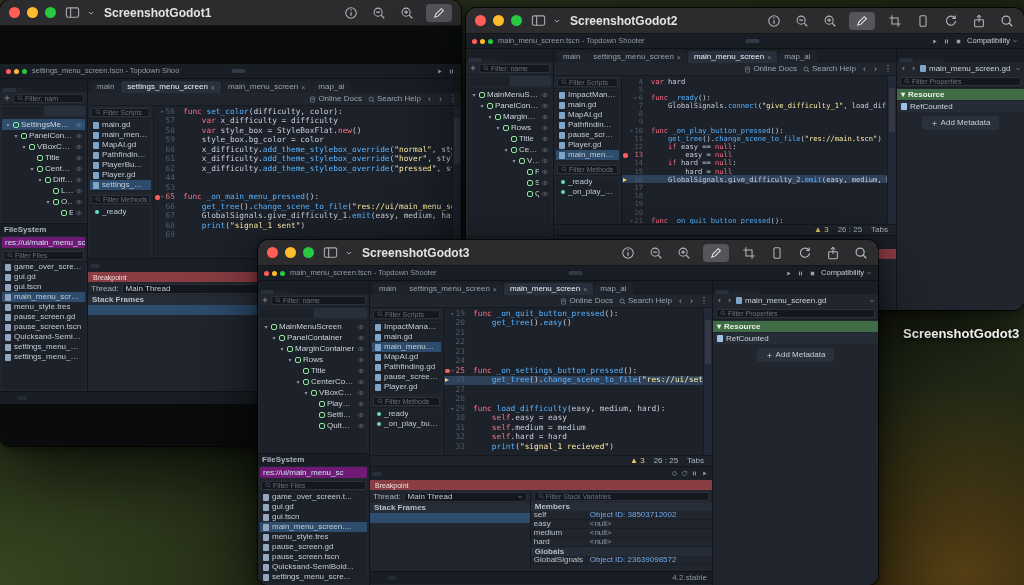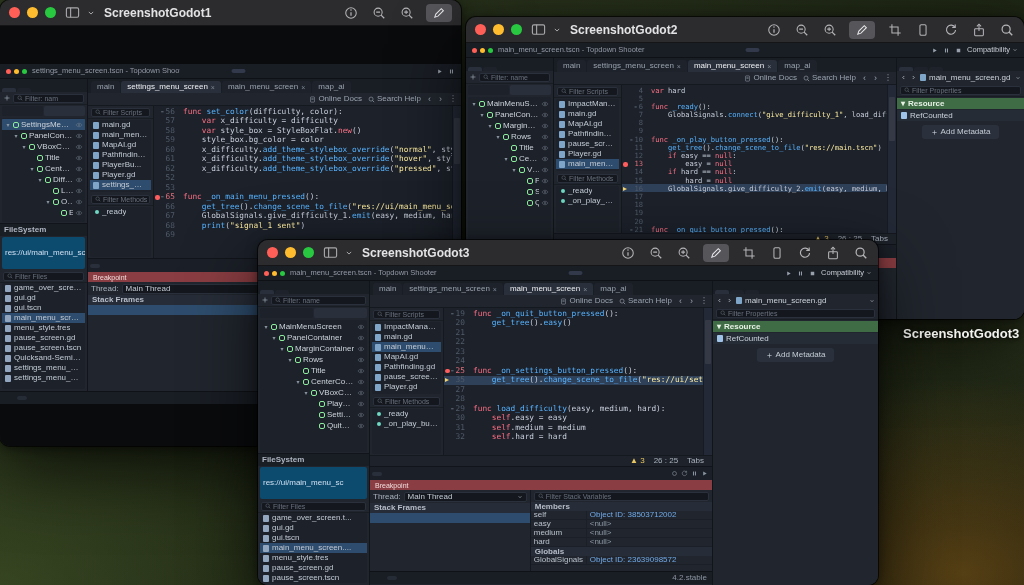--- a/index.html
+++ b/index.html
@@ -56,21 +56,21 @@
 .tree{min-height:0;overflow:hidden;background:#1d222a;margin:1px 2px;border-radius:2px;padding-top:1px}
 .trow{height:11px;display:flex;align-items:center;gap:2px;padding-right:2px;white-space:nowrap}
 .trow.selected{background:#2e4d6e}
 .tarr{width:6px;flex:none;color:#8a93a0;font-size:6px;text-align:center}
 .trow.exp .tarr::before{content:"▾"}
 .nico{width:6px;height:6px;flex:none;border:1.2px solid #8ced9d;border-radius:2px}
 .tlab{overflow:hidden;text-overflow:ellipsis;color:#cdd3db}
 .trow .eye{margin-left:auto;color:#767f8c;flex:none;width:8px;height:8px}
 .fsdock{display:flex;flex-direction:column;border-top:1px solid #11151b;min-height:0}
 .fstitle{flex:none;height:12px;background:#191d24;display:flex;align-items:center;padding:0 4px;color:#aeb5c0;gap:2px;font-weight:700}
-.fspath{flex:none;height:11px;display:flex;align-items:center;gap:2px;padding:16px 3px;color:#cfe0f2;background:#0c4a6e;margin:1px 2px;border-radius:2px;white-space:nowrap;overflow:hidden}
+.fspath{flex:none;height:11px;display:flex;align-items:center;gap:2px;padding:5px 3px;color:#cfe0f2;background:#701a75;margin:1px 2px;border-radius:2px;white-space:nowrap;overflow:hidden}
 .flist{flex:1;min-height:0;background:#1d222a;margin:0 2px 2px;border-radius:2px;overflow:hidden}
 .frow{height:10px;display:flex;align-items:center;gap:3px;padding:0 3px;white-space:nowrap}
 .frow.selected{background:#2e4d6e}
 .fico{width:6px;height:7px;flex:none;background:#93a6c0;border-radius:1px}
 .sico{background:#7fa6c8}
 .mdot{width:4px;height:4px;border-radius:50%;background:#6fd8c3;flex:none;margin-left:2px}
 .flab{overflow:hidden;text-overflow:ellipsis;color:#c3cad4}
 .center{flex:1;display:flex;flex-direction:column;min-width:0;min-height:0}
 .stabs{flex:none;height:14px;background:#191d24;display:flex;align-items:flex-end;gap:1px;padding:1px 3px 0;overflow:hidden}
 .stab{display:flex;align-items:center;gap:3px;padding:2px 6px;background:#1e232b;color:#99a1ad;border-radius:3px 3px 0 0;white-space:nowrap}
@@ -551,21 +551,21 @@
             </div>
             <div class="codewrap">
               <div class="code">
                   <div class="cl fold"><span class="gut"><b class="fm">-</b><span>56</span></span><span class="ctext"><span class="ck">func</span> <span class="cf">set_color</span>(difficulty, color):</span></div>
                   <div class="cl"><span class="gut"><span>57</span></span><span class="ctext">	<span class="ck">var</span> x_difficulty = difficulty</span></div>
                   <div class="cl"><span class="gut"><span>58</span></span><span class="ctext">	<span class="ck">var</span> style_box = StyleBoxFlat.<span class="ck">new</span>()</span></div>
                   <div class="cl"><span class="gut"><span>59</span></span><span class="ctext">	style_box.bg_color = color</span></div>
                   <div class="cl"><span class="gut"><span>60</span></span><span class="ctext">	x_difficulty.<span class="cf">add_theme_stylebox_override</span>(<span class="cs">"normal"</span>, style_box</span></div>
                   <div class="cl"><span class="gut"><span>61</span></span><span class="ctext">	x_difficulty.<span class="cf">add_theme_stylebox_override</span>(<span class="cs">"hover"</span>, style_box)</span></div>
                   <div class="cl"><span class="gut"><span>62</span></span><span class="ctext">	x_difficulty.<span class="cf">add_theme_stylebox_override</span>(<span class="cs">"pressed"</span>, style_bo</span></div>
-                  <div class="cl"><span class="gut"><span>52</span></span><span class="ctext"></span></div>
+                  <div class="cl"><span class="gut"><span>44</span></span><span class="ctext"></span></div>
                   <div class="cl"><span class="gut"><span>53</span></span><span class="ctext"></span></div>
                   <div class="cl fold bp"><span class="gut"><i class="bpd"></i><b class="fm">-</b><span>65</span></span><span class="ctext"><span class="ck">func</span> <span class="cf">_on_main_menu_pressed</span>():</span></div>
                   <div class="cl"><span class="gut"><span>66</span></span><span class="ctext">	<span class="cf">get_tree</span>().<span class="cf">change_scene_to_file</span>(<span class="cs">"res://ui/main_menu_screen.t</span></span></div>
                   <div class="cl"><span class="gut"><span>67</span></span><span class="ctext">	GlobalSignals.give_difficulty_1.<span class="cf">emit</span>(easy, medium, hard)</span></div>
                   <div class="cl"><span class="gut"><span>68</span></span><span class="ctext">	<span class="cf">print</span>(<span class="cs">"signal_1 sent"</span>)</span></div>
                   <div class="cl"><span class="gut"><span>69</span></span><span class="ctext"></span></div>
                 </div>
               <div class="minimap"></div>
             </div>
           </div>
@@ -624,21 +624,21 @@
             <span class="btab"></span>
             <span class="btab"></span>
           </span>
         <span class="bver"></span>
       </div>
     </div>
     <div class="letter" style="flex:1"></div>
   </div>
 </div>
 
-<div class="win" style="left:466px;top:17px;width:558px;height:302px;z-index:10">
+<div class="win" style="left:466px;top:8px;width:558px;height:302px;z-index:10">
   <div class="mtb">
     <span class="lts">
         <i class="lt r"></i>
         <i class="lt y"></i>
         <i class="lt g"></i>
       </span>
     <span class="mico">
         <svg viewBox="0 0 16 16">
           <use href="#sym-sidebar"></use>
         </svg>
@@ -1408,20 +1408,21 @@
                   <div class="cl"><span class="gut"><span>23</span></span><span class="ctext"></span></div>
                   <div class="cl"><span class="gut"><span>24</span></span><span class="ctext"></span></div>
                   <div class="cl fold bp"><span class="gut"><i class="bpd"></i><b class="fm">-</b><span>25</span></span><span class="ctext"><span class="ck">func</span> <span class="cf">_on_settings_button_pressed</span>():</span></div>
                   <div class="cl cur"><span class="gut"><i class="exe"></i><span>35</span></span><span class="ctext">	<span class="cf">get_tree</span>().<span class="cf">change_scene_to_file</span>(<span class="cs">"res://ui/settings_menu_scre</span></span></div>
                   <div class="cl"><span class="gut"><span>27</span></span><span class="ctext"></span></div>
                   <div class="cl"><span class="gut"><span>28</span></span><span class="ctext"></span></div>
                   <div class="cl fold"><span class="gut"><b class="fm">-</b><span>29</span></span><span class="ctext"><span class="ck">func</span> <span class="cf">load_difficulty</span>(easy, medium, hard):</span></div>
                   <div class="cl"><span class="gut"><span>30</span></span><span class="ctext">	<span class="ck">self</span>.easy = easy</span></div>
                   <div class="cl"><span class="gut"><span>31</span></span><span class="ctext">	<span class="ck">self</span>.medium = medium</span></div>
                   <div class="cl"><span class="gut"><span>32</span></span><span class="ctext">	<span class="ck">self</span>.hard = hard</span></div>
+                  <div class="cl"><span class="gut"><span>33</span></span><span class="ctext">	<span class="cf">print</span>(<span class="cs">"signal_1 recieved"</span>)</span></div>
                 </div>
               <div class="minimap"></div>
             </div>
           </div>
           <div class="cstat">
             <span class="warnt">▲ <span>3</span></span>
             <span>26 : 25</span>
             <span>Tabs</span>
           </div>
           <div class="dbg" style="height:105px">

